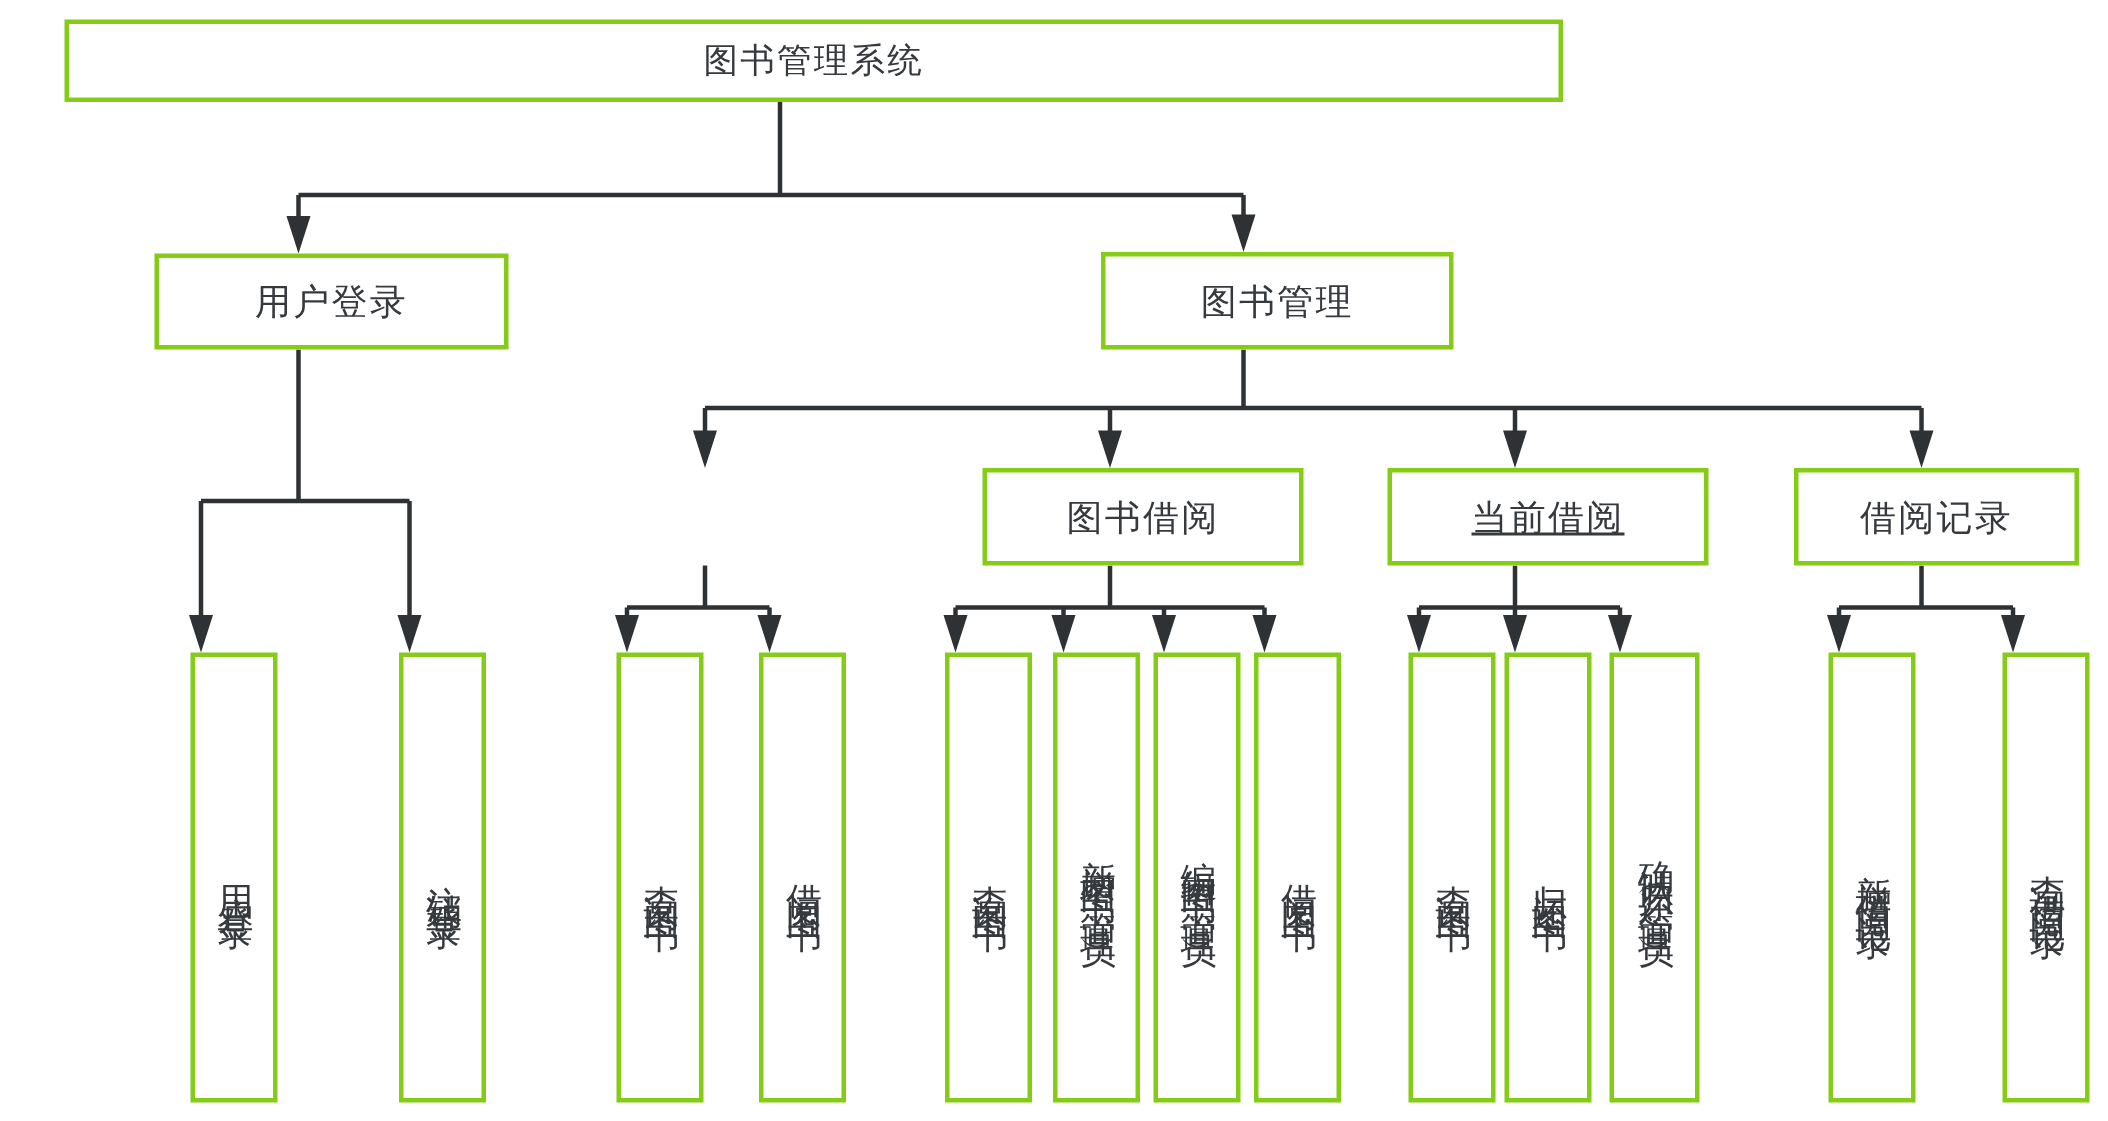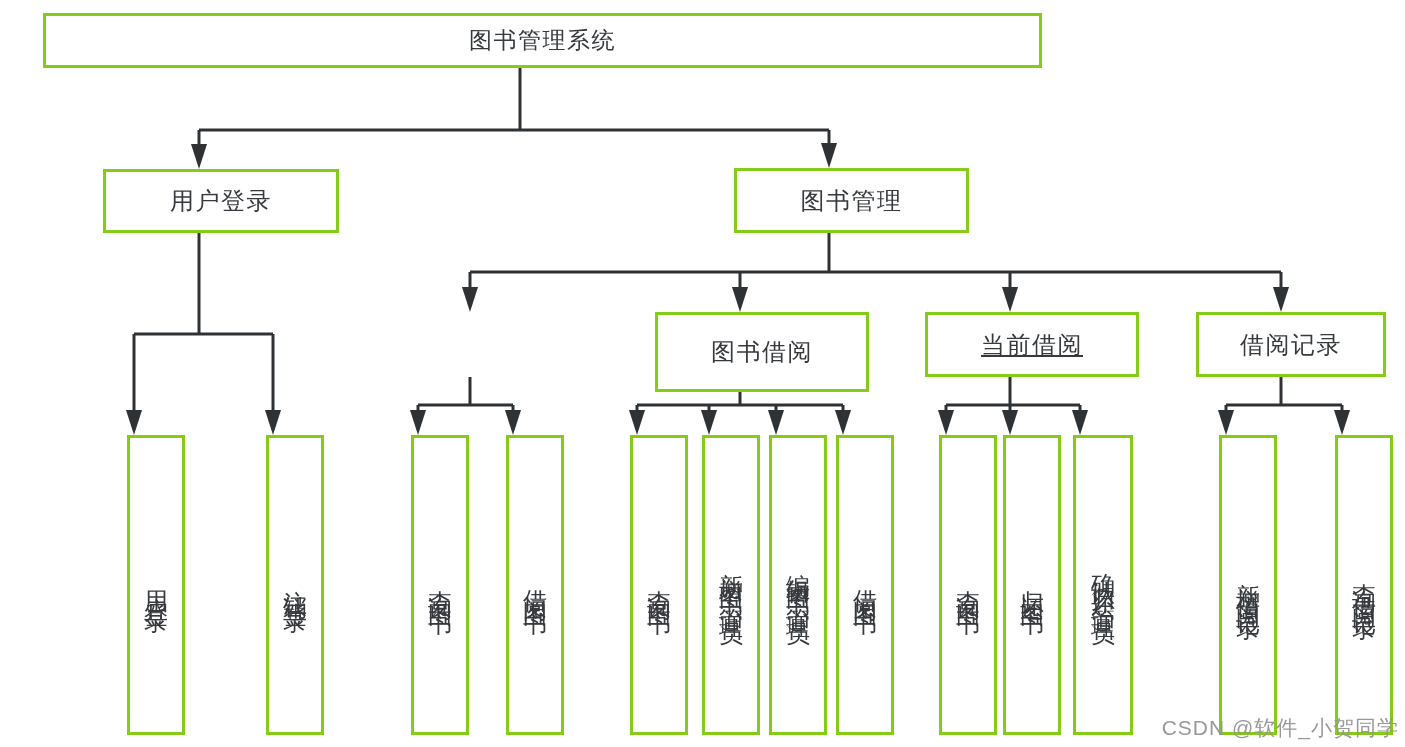--- a/index.html
+++ b/index.html
@@ -123,21 +123,21 @@
     <span>图书管理系统</span>
   </div>
 
   <div class="node" style="left:81px;top:169px;width:236px;height:64px;">
     <span>用户登录</span>
   </div>
   <div class="node" style="left:712px;top:168px;width:235px;height:65px;">
     <span>图书管理</span>
   </div>
 
-  <div class="node" style="left:633px;top:312px;width:214px;height:80px;">
+  <div class="node" style="left:633px;top:312px;width:214px;height:65px;">
     <span>图书借阅</span>
   </div>
   <div class="node" style="left:903px;top:312px;width:214px;height:65px;text-decoration:underline;">
     <span>当前借阅</span>
   </div>
   <div class="node" style="left:1174px;top:312px;width:190px;height:65px;">
     <span>借阅记录</span>
   </div>
 
   <div class="node leaf" style="left:105px;">
@@ -177,15 +177,14 @@
     <span class="vtxt">确认归还（管理员）</span>
   </div>
 
   <div class="node leaf" style="left:1197px;">
     <span class="vtxt">新增借阅记录</span>
   </div>
   <div class="node leaf" style="left:1313px;">
     <span class="vtxt">查询借阅记录</span>
   </div>
 
-  <div class="watermark">CSDN @软件_小贺同学</div>
 
 </div>
 
 </body></html>

